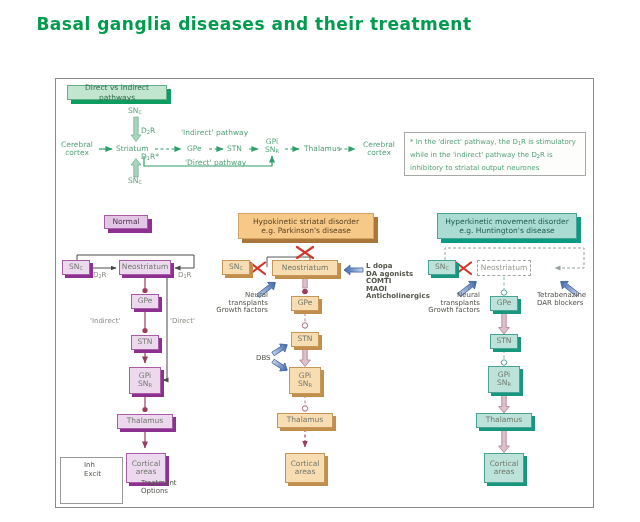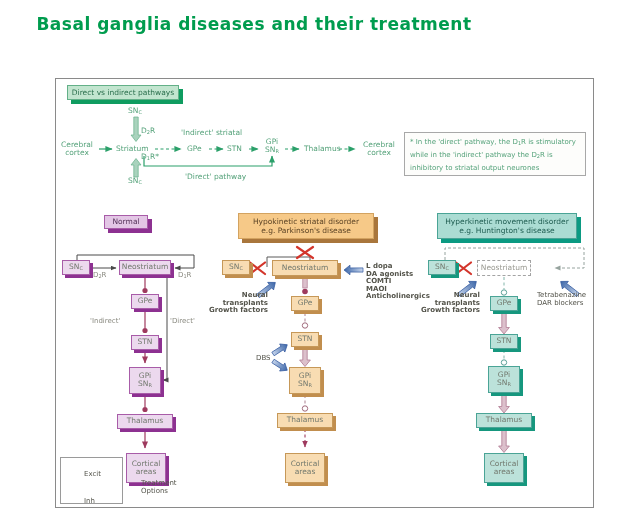--- a/index.html
+++ b/index.html
@@ -20,21 +20,21 @@
   .teal{background:#bce2da;border-color:#4aa496;box-shadow:3px 3px 0 #16977e;}
   .dashedbox{background:#fff;border:1px dashed #a3a3a3;color:#9a9a92;box-shadow:none;}
   .hdr-green{background:#c2e5cf;border-color:#63b088;box-shadow:4px 4px 0 #0f9c60;color:#2a6e4c;}
   .hdr-purple{background:#e3c6e5;border-color:#a85ca8;box-shadow:4px 4px 0 #8d3191;color:#56345a;}
   .hdr-orange{background:#f6c988;border-color:#d3a360;box-shadow:4px 4px 0 #a9763c;color:#5c4426;}
   .hdr-teal{background:#abdcd3;border-color:#4aa496;box-shadow:4px 4px 0 #0b9a82;color:#1e5c50;}
   .ov{position:absolute;font-size:7.5px;line-height:8px;color:#55a27a;white-space:nowrap;}
   .ovc{text-align:center;white-space:normal;}
   .lbl{position:absolute;font-size:7px;line-height:8px;color:#8a8a80;white-space:nowrap;}
   .treat{position:absolute;font-size:7px;line-height:7.6px;color:#53534a;}
-  .tr{text-align:right;font-weight:bold;}
+  .tr{text-align:right;}
   .note{position:absolute;left:404px;top:132px;width:182px;height:44px;box-sizing:border-box;
         border:1px solid #a8a8a8;background:#fdfdfb;color:#55a27a;
         font-size:7px;line-height:12px;padding:3px 5px;}
   .legend{position:absolute;left:60px;top:457px;width:63px;height:47px;box-sizing:border-box;
           border:1px solid #9a9a9a;background:#fff;}
   sub{font-size:5px;vertical-align:-1px;}
   svg{position:absolute;left:0;top:0;}
 </style>
 </head>
 <body>
@@ -137,39 +137,39 @@
     <g>
       <line x1="64" y1="465" x2="74" y2="465" stroke="#9e3a5e" stroke-width="1.2"></line>
       <circle cx="76.5" cy="465" r="2.4" fill="#9e3a5e"></circle>
       <line x1="64" y1="474" x2="75" y2="474" stroke="#9e3a5e" stroke-width="1.2" marker-end="url(#aM)"></line>
       <g transform="translate(63,486)">
           <path d="M0,-2.1 L11,-2.1 L11,-4.8 L17,0 L11,4.8 L11,2.1 L0,2.1 Z" fill="url(#gradBlue)" stroke="#31589e" stroke-width="0.7"></path>
         </g>
     </g>
   </svg>
 
-  <div class="badge hdr-green" style="left:67px;top:85px;width:112px;height:15px;">
+  <div class="badge hdr-green" style="left:67px;top:85px;width:100px;height:15px;">
     <span>Direct vs indirect pathways</span>
   </div>
   <div class="ov ovc" style="left:56px;top:141px;width:42px;">Cerebral cortex</div>
   <div class="ov" style="left:116px;top:145px;">Striatum</div>
   <div class="ov" style="left:187px;top:145px;">GPe</div>
   <div class="ov" style="left:227px;top:145px;">STN</div>
   <div class="ov ovc" style="left:261px;top:138px;width:22px;line-height:7.5px;">
     <span>GPi</span><br>
     <span><span>SN</span><sub>R</sub></span>
   </div>
   <div class="ov" style="left:304px;top:145px;">Thalamus</div>
   <div class="ov ovc" style="left:359px;top:141px;width:40px;">Cerebral cortex</div>
   <div class="ov" style="left:128px;top:107px;"><span>SN</span><sub>C</sub></div>
   <div class="ov" style="left:128px;top:177px;"><span>SN</span><sub>C</sub></div>
   <div class="ov" style="left:141px;top:127px;"><span>D</span><sub>2</sub><span>R</span></div>
   <div class="ov" style="left:141px;top:153px;"><span>D</span><sub>1</sub><span>R*</span></div>
-  <div class="ov" style="left:181px;top:129px;">'Indirect' striatal</div>
-  <div class="ov" style="left:185px;top:173px;">'Direct' pathway</div>
+  <div class="ov" style="left:181px;top:129px;">'Indirect' pathway</div>
+  <div class="ov" style="left:185px;top:159px;">'Direct' pathway</div>
   <div class="note">
     <span>* In the 'direct' pathway, the D</span><sub>1</sub><span>R is stimulatory while in the 'indirect' pathway the D</span><sub>2</sub><span>R is inhibitory to striatal output neurones</span>
   </div>
 
   <div class="badge hdr-purple" style="left:104px;top:215px;width:44px;height:14px;align-items:center;">
     <span>Normal</span>
   </div>
   <div class="badge hdr-orange" style="left:238px;top:213px;width:136px;height:26px;">
     <span>Hypokinetic striatal disorder</span>
     <span>e.g. Parkinson's disease</span>
@@ -266,17 +266,17 @@
     <span><span>SN</span><sub>R</sub></span>
   </div>
   <div class="box teal" style="left:476px;top:413px;width:56px;height:15px;">
       <span>Thalamus</span>
     </div>
   <div class="box teal" style="left:484px;top:453px;width:40px;height:30px;">
       <span>Cortical areas</span>
     </div>
 
   <div class="legend"></div>
-  <div class="lbl" style="left:84px;top:461px;color:#53534a;margin-top:36px;">Inh</div>
+  <div class="lbl" style="left:84px;top:461px;color:#53534a;">Inh</div>
   <div class="lbl" style="left:84px;top:470px;color:#53534a;">Excit</div>
   <div class="treat" style="left:101px;top:480px;width:38px;white-space:normal;margin-left:40px;">Treatment Options</div>
 
 </div>
 
 </body></html>

